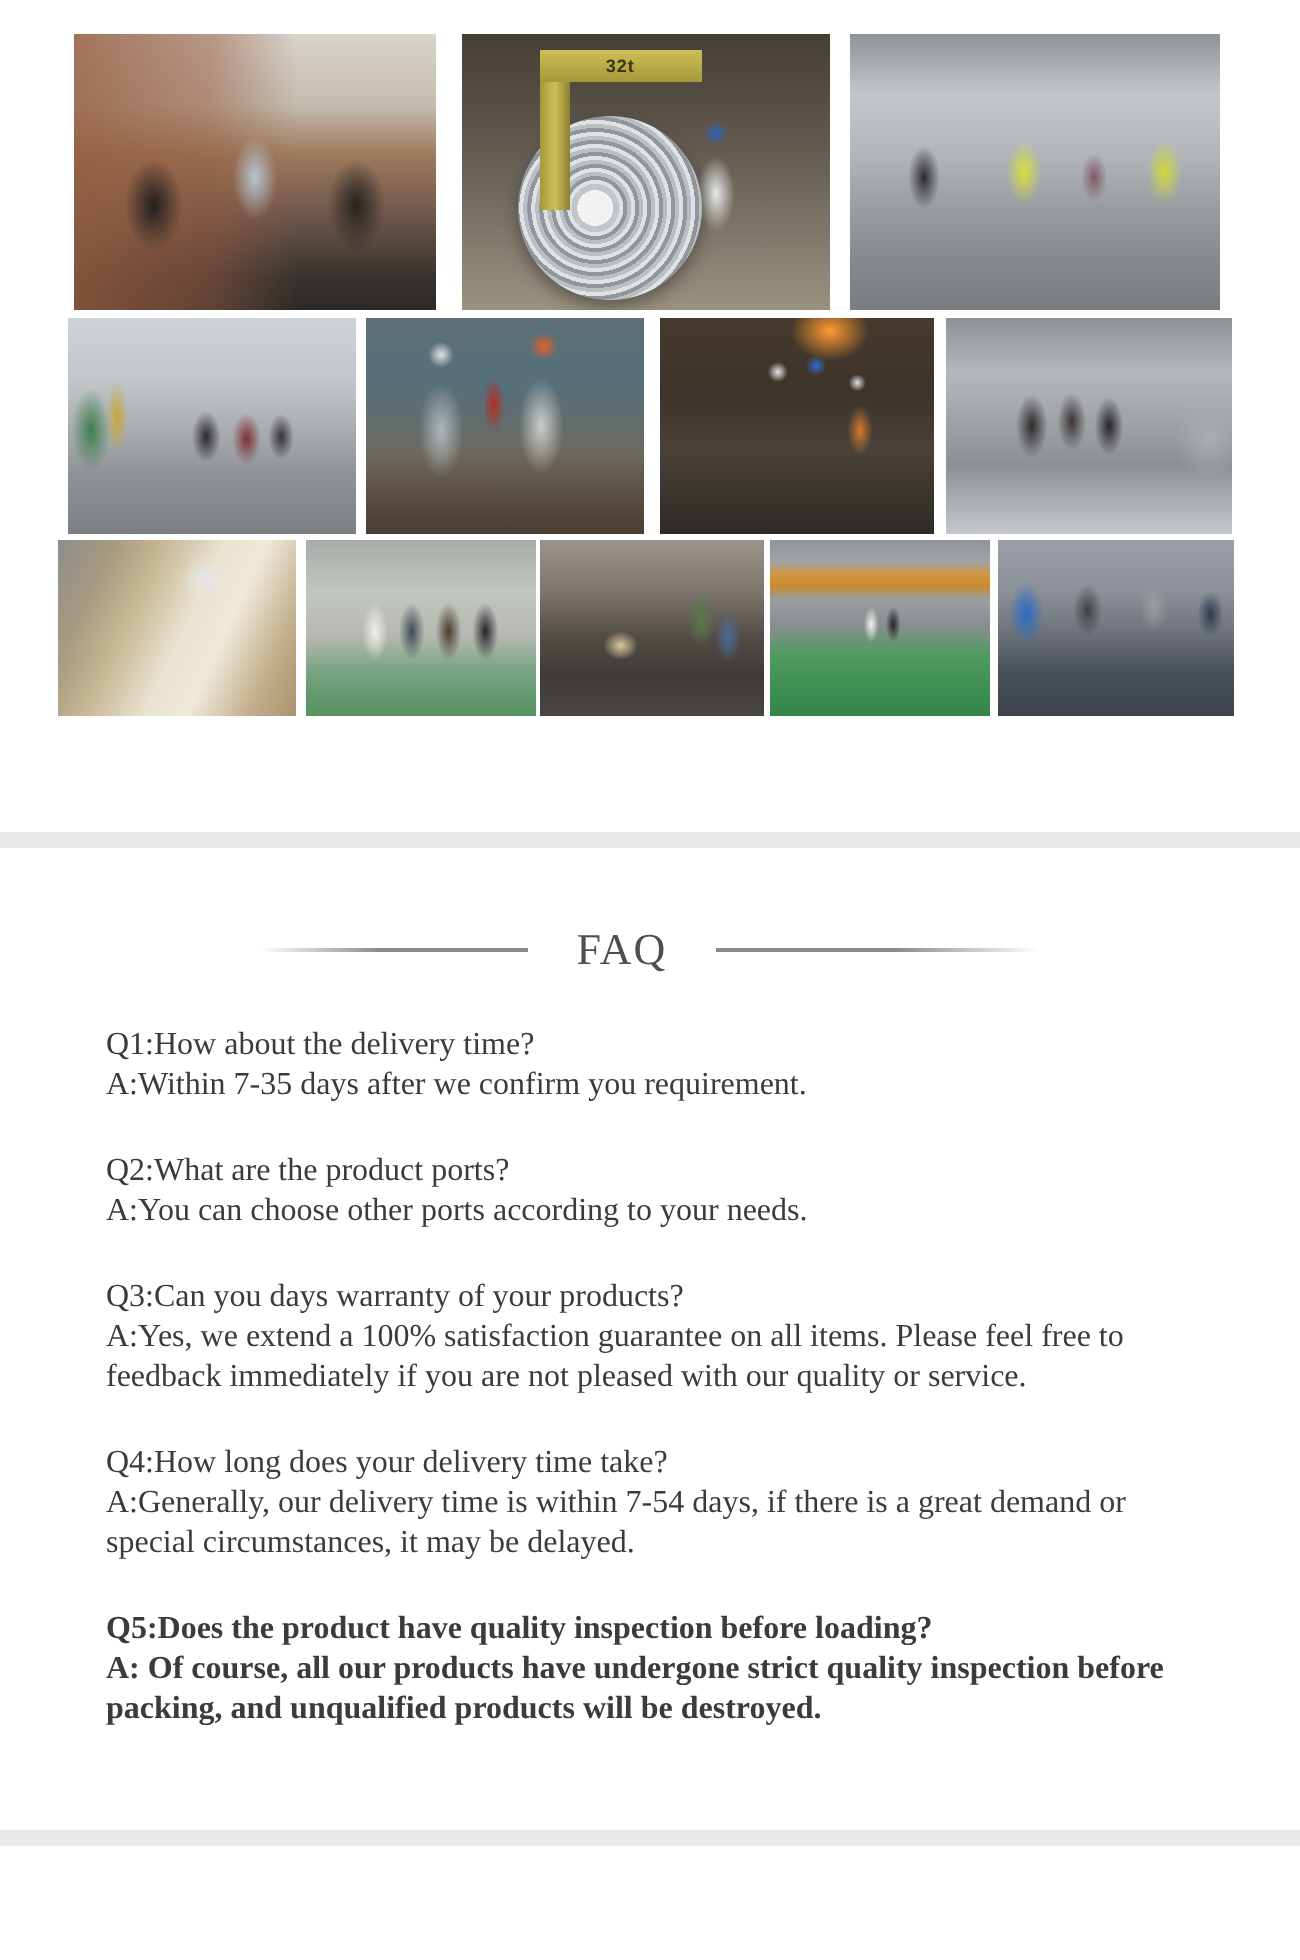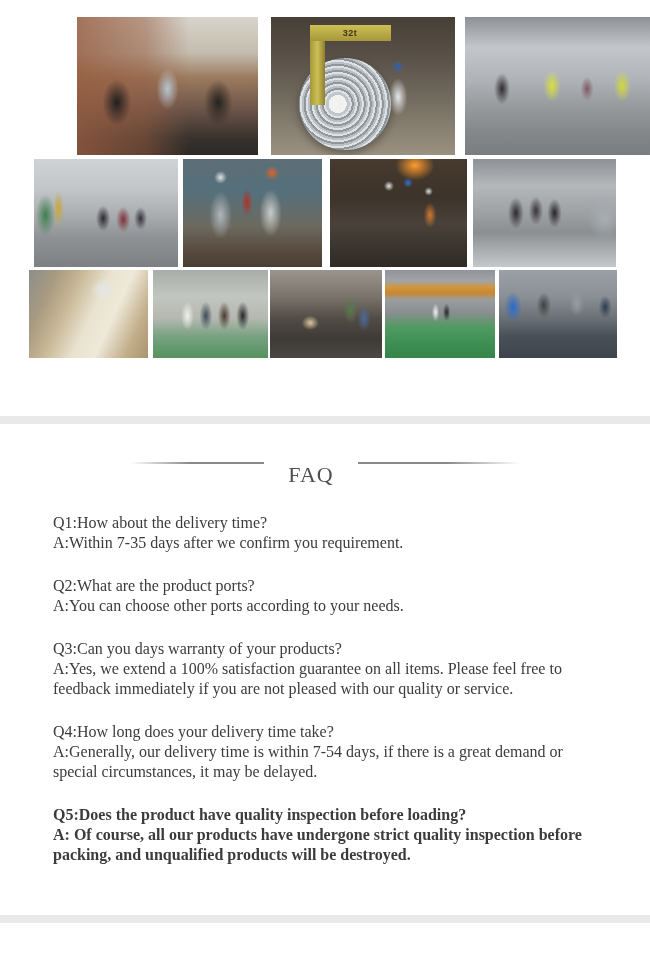--- a/index.html
+++ b/index.html
@@ -7,21 +7,21 @@
   body {
     width: 650px; height: 980px;
     background: #ffffff;
     font-family: "Liberation Serif", "DejaVu Serif", serif;
     overflow: hidden;
   }
 
   
   .gallery { padding-top: 17px; }
   .g-row { display: flex; }
-  .g-row1 { padding-left: 37px; justify-content: flex-end; }
+  .g-row1 { padding-left: 37px; }
   .g-row2 { padding-left: 34px; margin-top: 4px; }
   .g-row3 { padding-left: 29px; margin-top: 3px; }
   .photo {
     position: relative; overflow: hidden; flex: 0 0 auto;
     background-size: cover;
   }
   .g-row1 .photo { height: 138px; }
   .g-row2 .photo { height: 108px; }
   .g-row3 .photo { height: 88px; }
 
@@ -141,21 +141,21 @@
   }
 
   
   .divider { width: 650px; height: 8px; background: #e9e9e9; }
   .divider-top { margin-top: 58px; }
 
   
   .faq-section { padding-bottom: 50px; }
   .faq-header {
     margin-top: 38px; height: 26px;
-    display: flex; align-items: flex-start; justify-content: center;
+    display: flex; align-items: center; justify-content: center;
   }
   .faq-title {
     margin: 0 24px; font-size: 22px; font-weight: normal;
     color: #4f4f4f; letter-spacing: 1px; line-height: 26px;
   }
   .rule { height: 2px; display: inline-block; }
   .rule-left  { width: 134px; background: linear-gradient(90deg, rgba(150,150,150,0) 0%, #8a8a8a 45%); }
   .rule-right { width: 162px; background: linear-gradient(90deg, #8a8a8a 55%, rgba(150,150,150,0) 100%); }
 
   .faq-list { margin: 25px 0 0 53px; width: 545px; }

